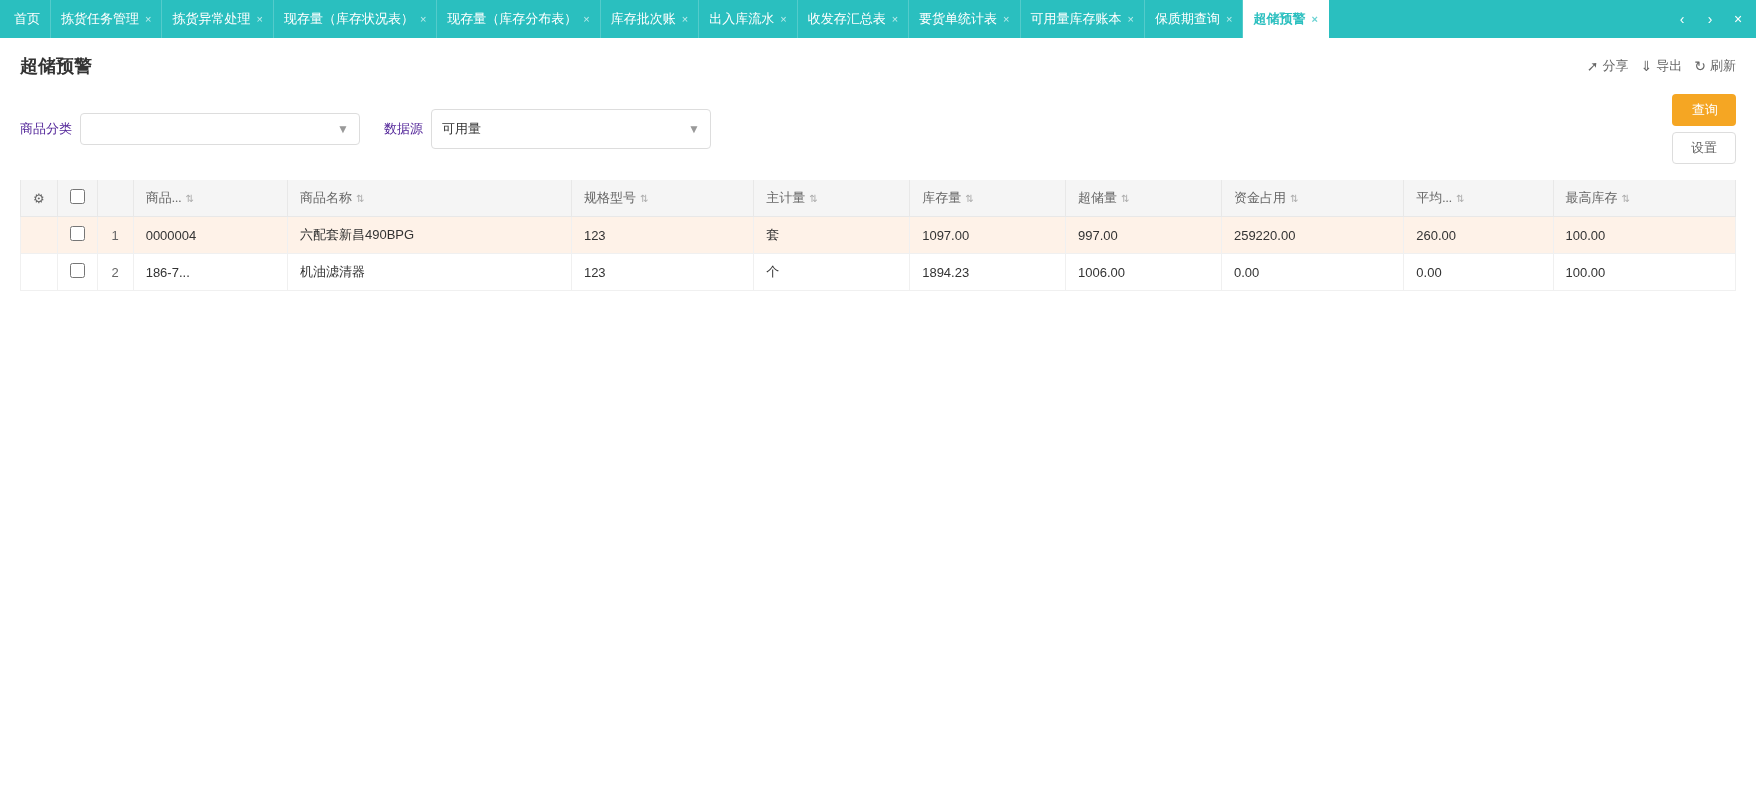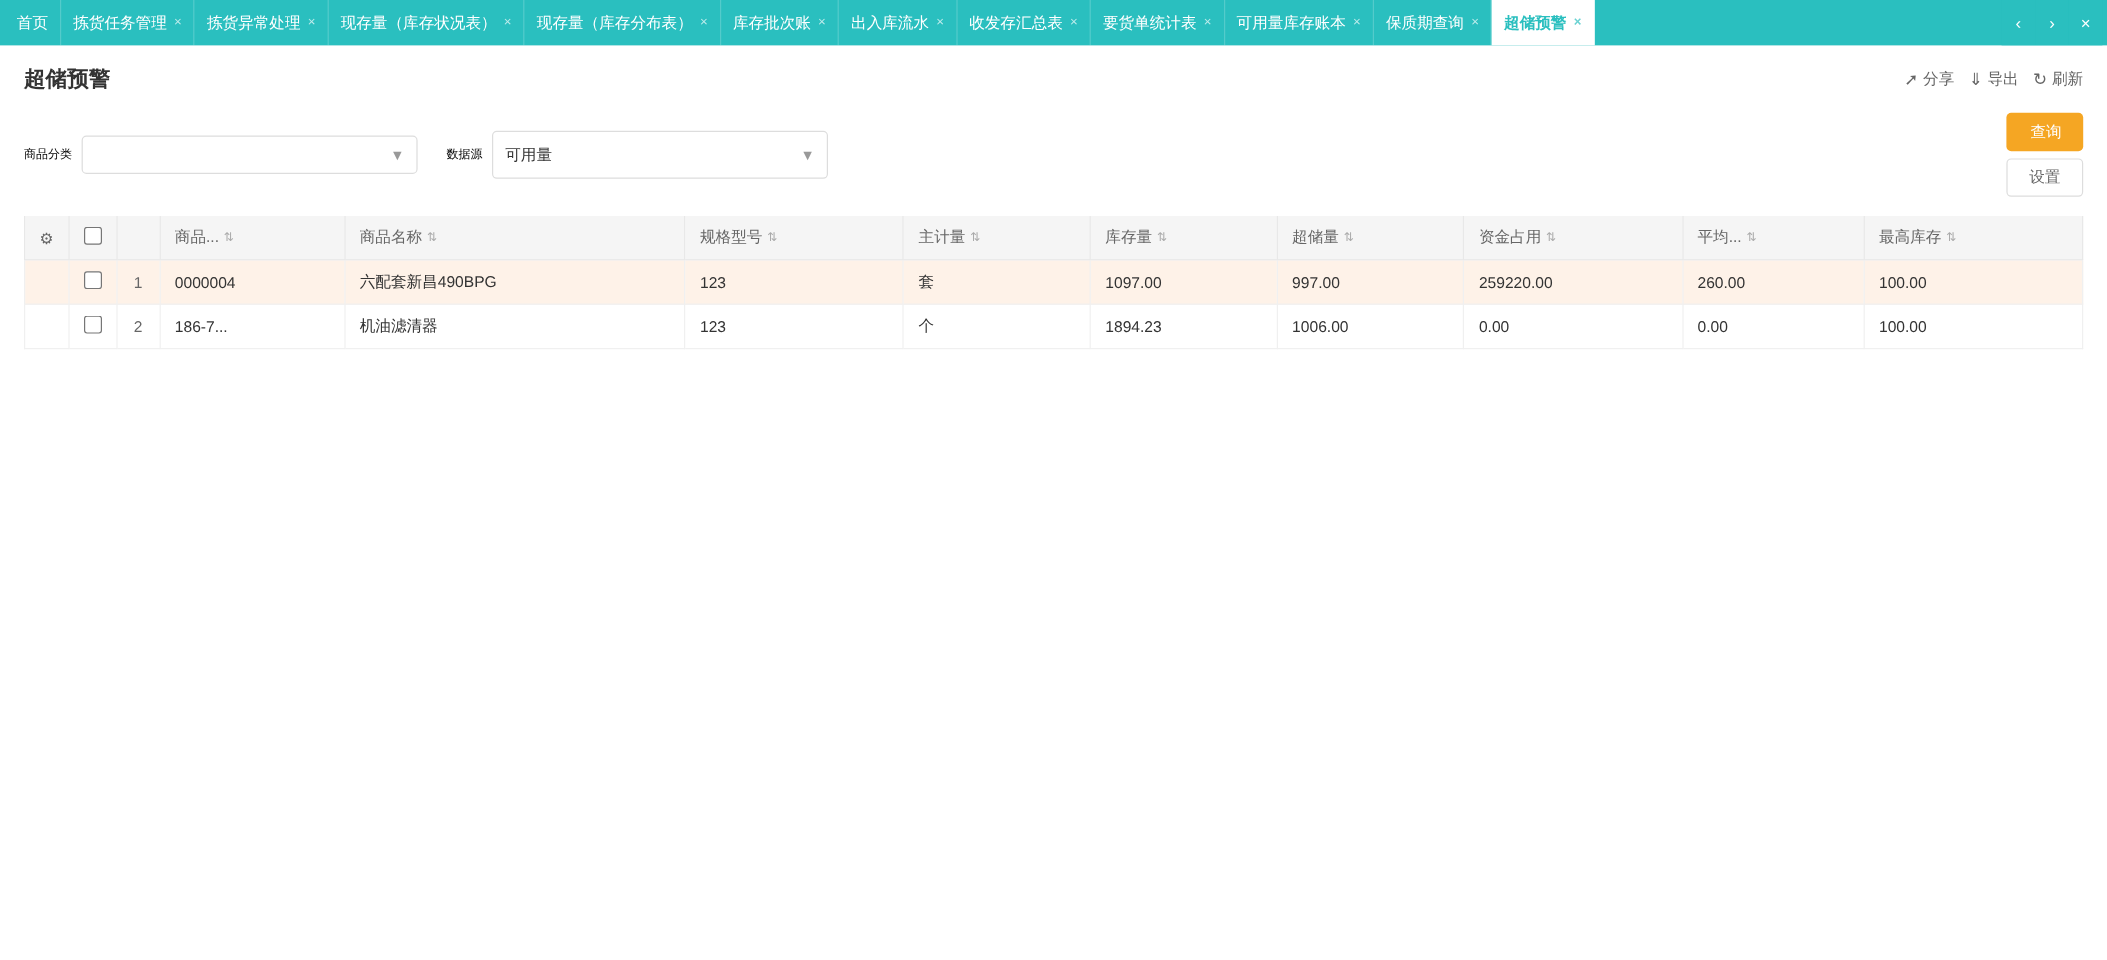--- a/index.html
+++ b/index.html
@@ -99,23 +99,23 @@
       align-items: center;
       gap: 24px;
       margin-bottom: 16px;
     }
     .filter-item {
       display: flex;
       align-items: center;
       gap: 8px;
     }
     .filter-label {
-      color: #000000;
+      color: #4c1d95;
       white-space: nowrap;
-      font-size: 10px;
+      font-size: 13px;
     }
     .filter-select {
       display: flex;
       align-items: center;
       border: 1px solid #ddd;
       border-radius: 4px;
       padding: 5px 10px;
       background: #fff;
       cursor: pointer;
       min-width: 280px;
@@ -188,20 +188,21 @@
       white-space: nowrap;
     }
     .data-table td:first-child { border-left: 1px solid #f0f0f0; }
     .data-table tbody tr.highlighted { background: #fef2e8; }
 
     .th-sort {
       display: flex;
       align-items: center;
       gap: 4px;
       cursor: pointer;
+      font-family: Liberation Serif, serif;
     }
     .sort-icon { color: #aaa; font-size: 10px; }
     .checkbox-cell { text-align: center; width: 36px; }
     .row-num { text-align: center; color: #666; width: 36px; }
 
     
     .cb {
       width: 15px;
       height: 15px;
       cursor: pointer;

